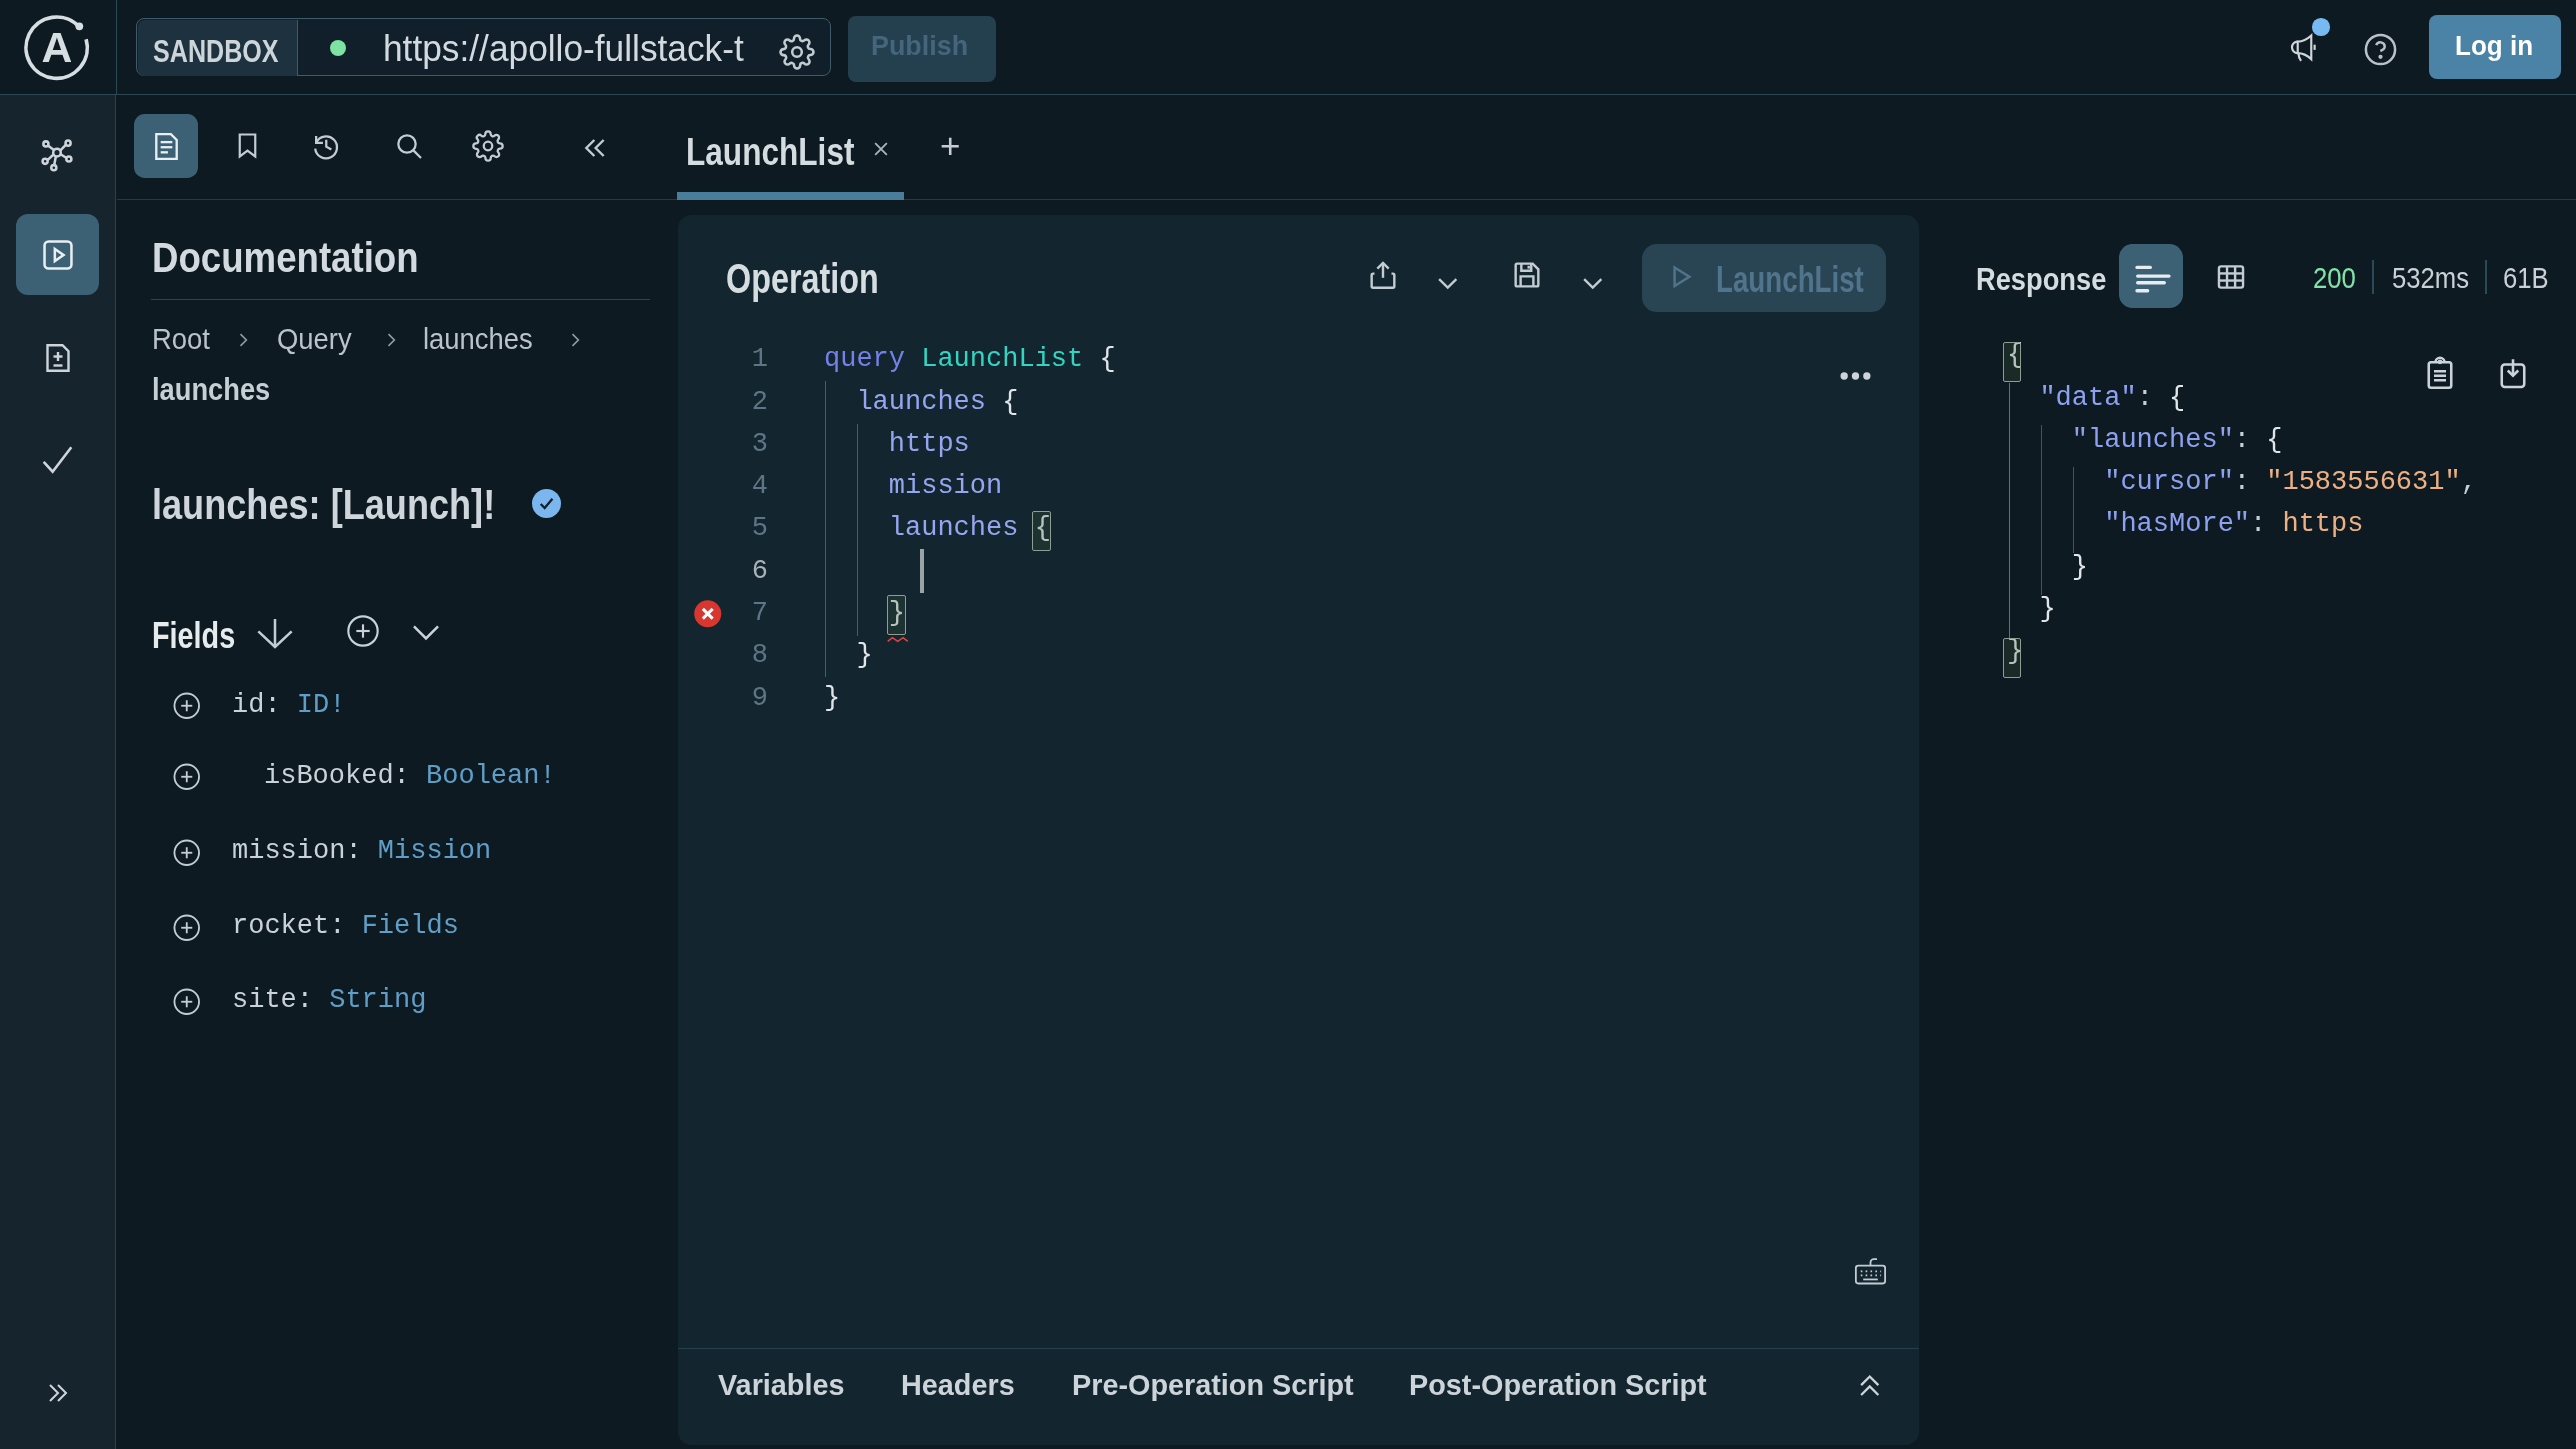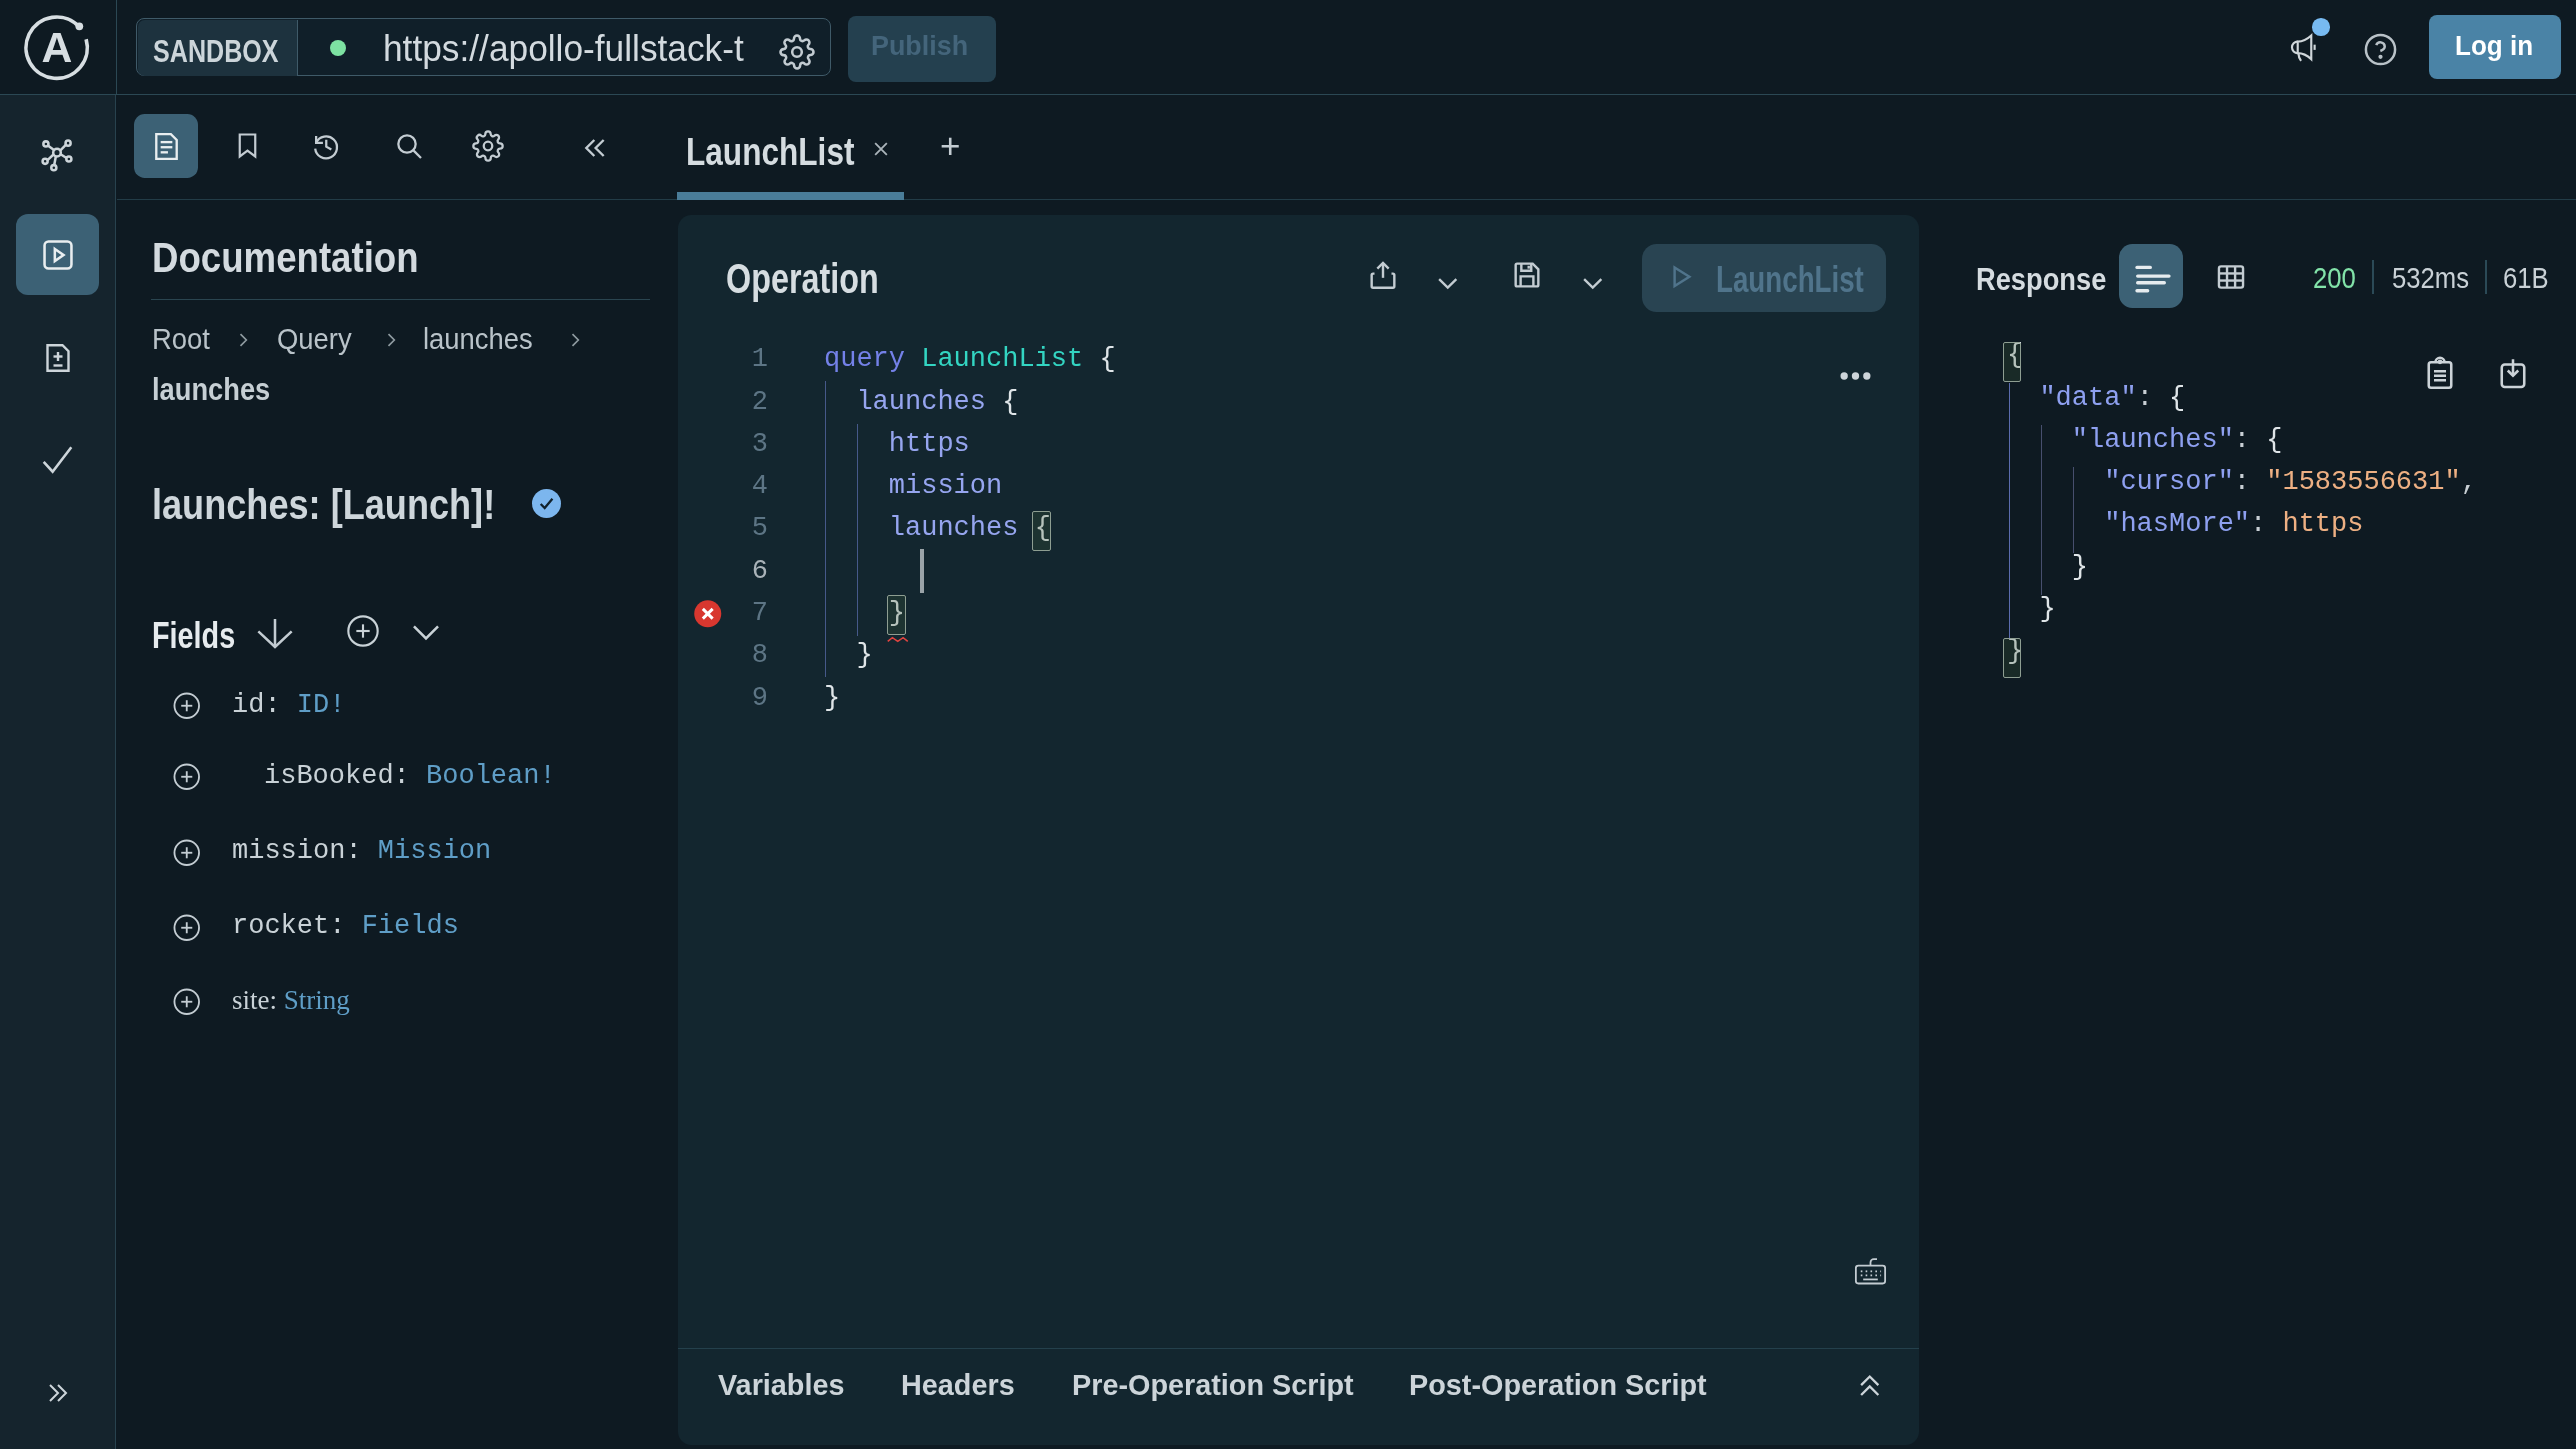--- a/index.html
+++ b/index.html
@@ -194,21 +194,21 @@
       </svg>
     </div>
   <div class="mono abs" style="left:232px;top:911px;font-size:27px;color:#c9d2d7;">rocket: <span style="color:#5f9ec7">Fields</span></div>
   <div class="mono abs" style="left:172px;top:987px;">
       <svg width="29.5" height="29.5" viewBox="0 0 24 24" fill="none" stroke="#c3ccd2" stroke-width="1.5">
         <circle cx="12" cy="12" r="10"></circle>
         <line x1="12" y1="7.5" x2="12" y2="16.5"></line>
         <line x1="7.5" y1="12" x2="16.5" y2="12"></line>
       </svg>
     </div>
-  <div class="mono abs" style="left:232px;top:985px;font-size:27px;color:#c9d2d7;font-family:Liberation Serif, serif;">site: <span style="color:#5f9ec7">String</span></div>
+  <div class="mono abs" style="left:232px;top:985px;font-size:27px;color:#c9d2d7;">site: <span style="color:#5f9ec7">String</span></div>
 
   <div class="abs" style="left:678px;top:215px;width:1241px;height:1230px;background:#13262f;border-radius:13.4px;"></div>
   <div class="t" style="left:726px;top:258px;font-size:42px;font-weight:bold;color:#d6dde1;transform:scaleX(0.77);">Operation</div>
 
   <svg class="abs" style="left:1366px;top:258px;" width="34" height="34" viewBox="0 0 24 24" fill="none" stroke="#c3ccd2" stroke-width="1.7">
     <path d="M8 7.5 L12 3.5 L16 7.5"></path>
     <line x1="12" y1="3.5" x2="12" y2="14"></line>
     <path d="M6 11 H5 a1 1 0 0 0 -1 1 v8 a1 1 0 0 0 1 1 h14 a1 1 0 0 0 1 -1 v-8 a1 1 0 0 0 -1 -1 h-1"></path>
   </svg>
   <svg class="abs" style="left:1433px;top:268px;" width="29.5" height="29.5" viewBox="0 0 24 24" fill="none" stroke="#c3ccd2" stroke-width="1.9">

